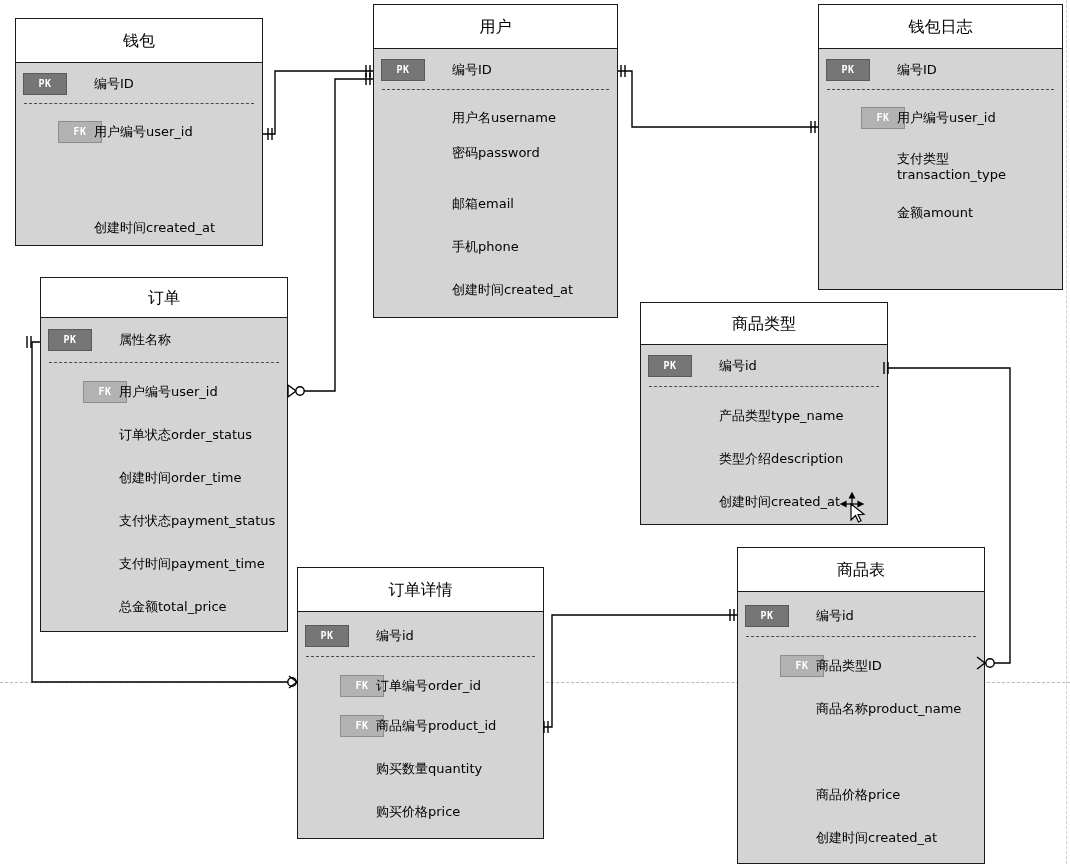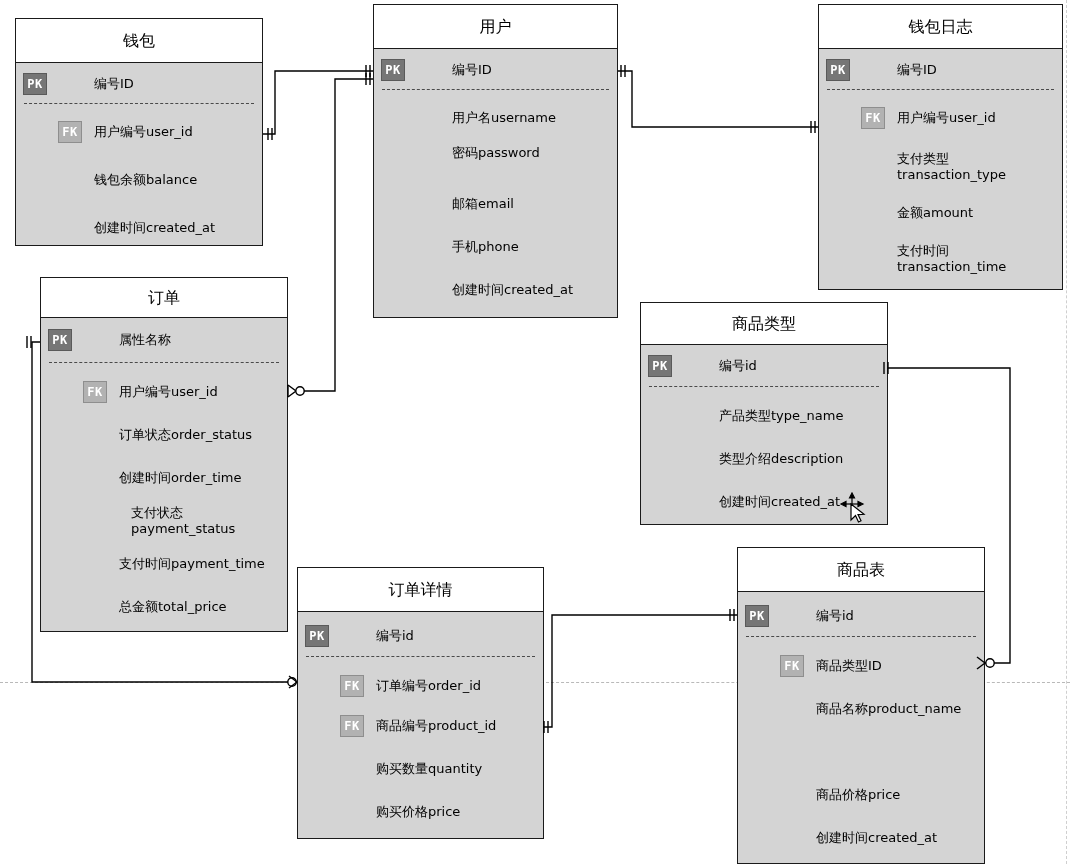--- a/index.html
+++ b/index.html
@@ -56,24 +56,24 @@
     box-sizing:border-box;
     display:flex;
     align-items:center;
     font-size:13px;
     color:#000000;
     white-space:pre-line;
   }
   .badge{
     position:absolute;
     box-sizing:border-box;
-    width:24px;height:22px;
+    width:44px;height:22px;
     border:1px solid #6d6d6d;
     color:#ffffff;
-    font-size:12px;
+    font-size:10px;
     font-family:"DejaVu Sans Mono","Liberation Mono",monospace;
     font-weight:bold;
     letter-spacing:0.5px;
     display:flex;
     align-items:center;
     justify-content:center;
     line-height:1;
   }
   .badge.pk{background:#767676;border-color:#5a5a5a;left:7px;}
   .badge.fk{background:#b2b2b2;border-color:#8e8e8e;left:42px;}
@@ -182,23 +182,20 @@
     <div class="entity-body" style="height:183px;">
       <div class="sep" style="top:40px;"></div>
       <div class="field" style="position:absolute;top:9px;left:0;right:0;height:24px;">
         <span class="badge pk" style="top:1px;">PK</span>
         <span class="field-label">编号ID</span>
       </div>
       <div class="field" style="position:absolute;top:57px;left:0;right:0;height:24px;">
         <span class="badge fk" style="top:1px;">FK</span>
         <span class="field-label">用户编号user_id</span>
       </div>
-      <div class="field" style="position:absolute;top:105px;left:0;right:0;height:24px;">
-        <span class="field-label">钱包余额balance</span>
-      </div>
       <div class="field" style="position:absolute;top:153px;left:0;right:0;height:24px;">
         <span class="field-label">创建时间created_at</span>
       </div>
     </div>
   </div>
 
   <div class="entity" style="left:373px;top:4px;width:245px;height:314px;">
     <div class="entity-title" style="height:44px;">用户</div>
     <div class="entity-body" style="height:269px;">
       <div class="sep" style="top:40px;"></div>
@@ -236,24 +233,20 @@
         <span class="badge fk" style="top:1px;">FK</span>
         <span class="field-label">用户编号user_id</span>
       </div>
       <div class="field" style="position:absolute;top:99px;left:0;right:0;height:38px;">
         <span class="field-label">支付类型
 transaction_type</span>
       </div>
       <div class="field" style="position:absolute;top:152px;left:0;right:0;height:24px;">
         <span class="field-label">金额amount</span>
       </div>
-      <div class="field" style="position:absolute;top:191px;left:0;right:0;height:38px;">
-        <span class="field-label">支付时间
-transaction_time</span>
-      </div>
     </div>
   </div>
 
   <div class="entity" style="left:40px;top:277px;width:248px;height:355px;">
     <div class="entity-title" style="height:40px;">订单</div>
     <div class="entity-body" style="height:314px;">
       <div class="sep" style="top:44px;"></div>
       <div class="field" style="position:absolute;top:10px;left:0;right:0;height:24px;">
         <span class="badge pk" style="top:1px;">PK</span>
         <span class="field-label">属性名称</span>
@@ -261,21 +254,21 @@
       <div class="field" style="position:absolute;top:62px;left:0;right:0;height:24px;">
         <span class="badge fk" style="top:1px;">FK</span>
         <span class="field-label">用户编号user_id</span>
       </div>
       <div class="field" style="position:absolute;top:105px;left:0;right:0;height:24px;">
         <span class="field-label">订单状态order_status</span>
       </div>
       <div class="field" style="position:absolute;top:148px;left:0;right:0;height:24px;">
         <span class="field-label">创建时间order_time</span>
       </div>
-      <div class="field" style="position:absolute;top:191px;left:12px;right:0;height:24px;">
+      <div class="field" style="position:absolute;top:191px;left:0;right:0;height:24px;">
         <span class="field-label">支付状态payment_status</span>
       </div>
       <div class="field" style="position:absolute;top:234px;left:0;right:0;height:24px;">
         <span class="field-label">支付时间payment_time</span>
       </div>
       <div class="field" style="position:absolute;top:277px;left:0;right:0;height:24px;">
         <span class="field-label">总金额total_price</span>
       </div>
     </div>
   </div>

